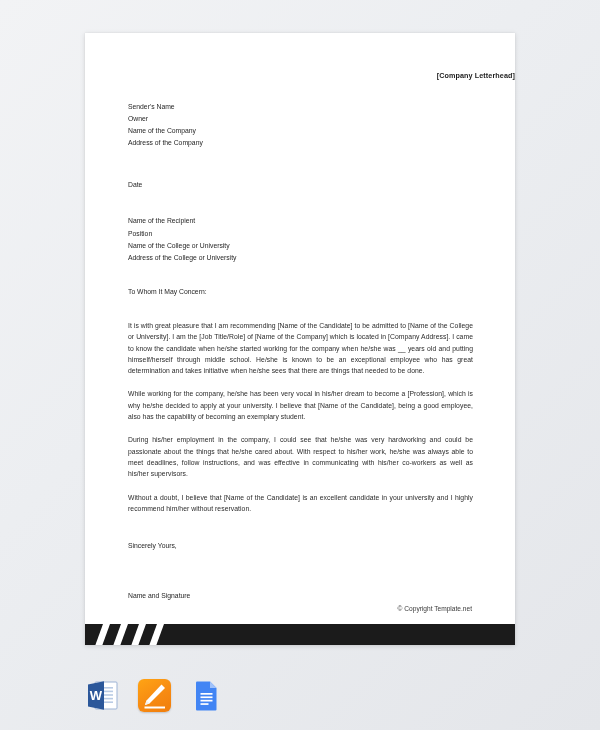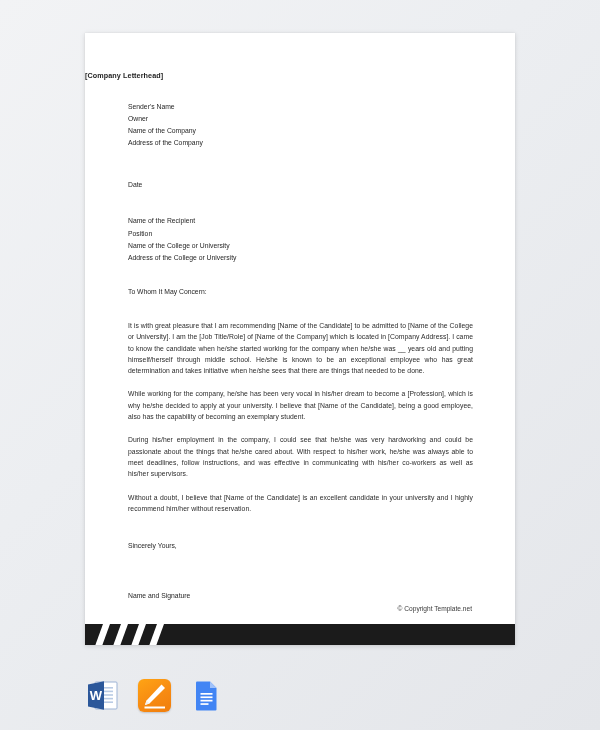--- a/index.html
+++ b/index.html
@@ -24,21 +24,21 @@
     height: 612px;
     background: #ffffff;
     box-shadow: 0 1px 5px rgba(0,0,0,0.13), 0 0 1px rgba(0,0,0,0.10);
   }
 
   .letterhead {
     position: absolute;
     left: 0;
     right: 0;
     top: 38px;
-    text-align: left;
+    text-align: right;
     font-size: 7.2px;
     font-weight: bold;
     color: #1d1d1d;
     letter-spacing: 0.1px;
   }
 
   .body-area {
     position: absolute;
     left: 43px;
     top: 68px;

